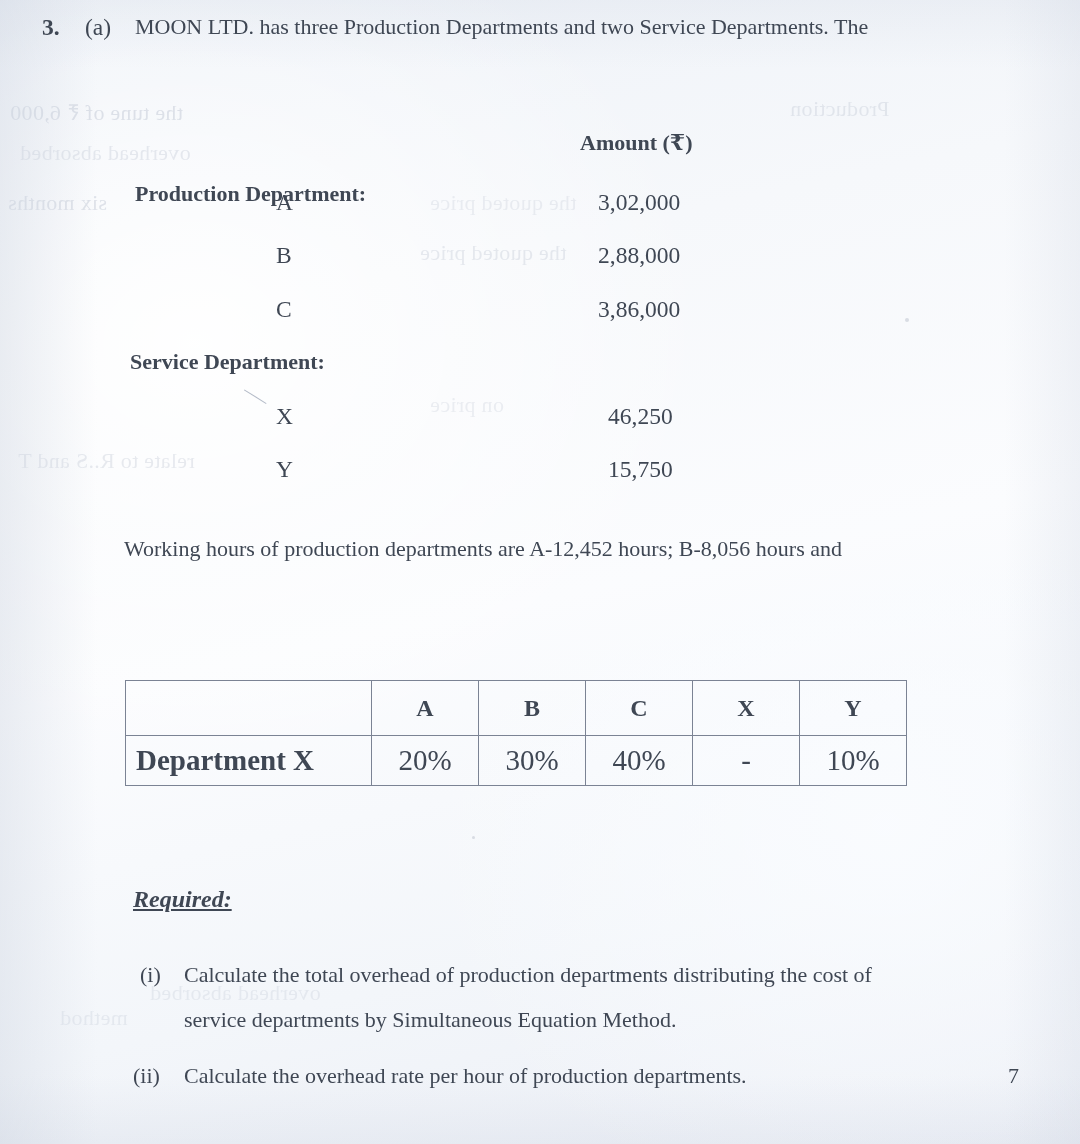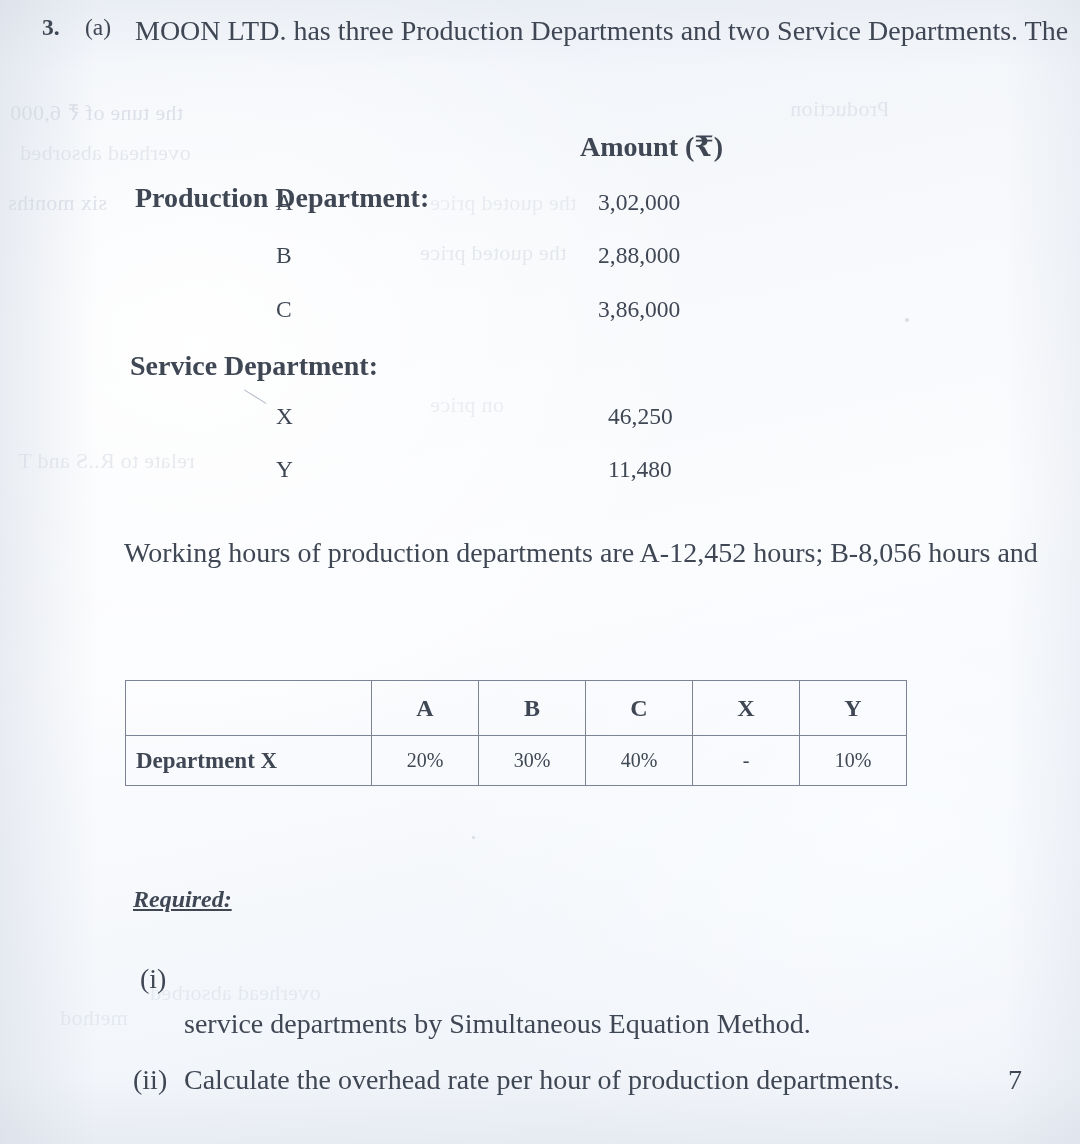--- a/index.html
+++ b/index.html
@@ -57,21 +57,21 @@
   
   .sheet {
     position: absolute;
     inset: 0;
     z-index: 5;
   }
 
   .line {
     position: absolute;
     white-space: nowrap;
-    font-size: 28px;
+    font-size: 22px;
     line-height: 1.18;
     color: #3f4754;
   }
 
   .qnum {
     font-weight: bold;
     font-size: 23.5px;
   }
   .qlabel { font-size: 23.5px; }
 
@@ -94,36 +94,36 @@
     top: 680px;
     width: 777px;
     border-collapse: collapse;
     table-layout: fixed;
   }
   .sched td, .sched th {
     border: 1.6px solid #7b8394;
     height: 49px;
     text-align: center;
     vertical-align: middle;
-    font-size: 20px;
+    font-size: 29px;
     color: #3f4754;
     font-family: "Liberation Serif", serif;
     font-weight: normal;
     padding: 0;
   }
   .sched th {
     font-weight: bold;
     font-size: 24px;
     height: 54px;
   }
   .sched .rowhead {
     font-weight: bold;
     text-align: left;
     padding-left: 10px;
-    font-size: 23px;
+    font-size: 29px;
   }
   .col-label { width: 245px; }
   .col-data  { width: 106px; }
 
   
   .pen-mark {
     position: absolute;
     left: 238px;
     top: 395px;
     width: 26px;
@@ -186,21 +186,21 @@
   </div>
 
   <div class="line bold" style="left:130px; top:349px;">Service Department:</div>
 
   <div class="amt-row">
     <span class="amt-key" style="left:276px; top:403px;">X</span>
     <span class="amt-val" style="left:608px; top:403px;">46,250</span>
   </div>
   <div class="amt-row">
     <span class="amt-key" style="left:276px; top:456px;">Y</span>
-    <span class="amt-val" style="left:608px; top:456px;">11,480</span>
+    <span class="amt-val" style="left:608px; top:456px;">15,750</span>
   </div>
 
   <div class="line" style="left:124px; top:536px;">Working hours of production departments are A-12,452 hours; B-8,056 hours and</div>
 
   <table class="sched">
     <thead>
       <tr>
         <th class="col-label"></th>
         <th class="col-data">A</th>
         <th class="col-data">B</th>
@@ -217,20 +217,21 @@
         <td>40%</td>
         <td>-</td>
         <td>10%</td>
       </tr>
     </tbody>
   </table>
 
   <div class="line bolditalic" style="left:133px; top:885px; font-size:24px;">Required:</div>
 
   <div class="line" style="left:140px; top:962px;">(i)</div>
+  <div class="line" style="left:184px; top:962px;">Calculate the total overhead of production departments distributing the cost of</div>
   <div class="line" style="left:184px; top:1007px;">service departments by Simultaneous Equation Method.</div>
 
   <div class="line" style="left:133px; top:1063px;">(ii)</div>
   <div class="line" style="left:184px; top:1063px;">Calculate the overhead rate per hour of production departments.</div>
 
   <div class="line" style="left:1008px; top:1063px;">7</div>
 
 </div>
 
 <div class="vignette"></div>

